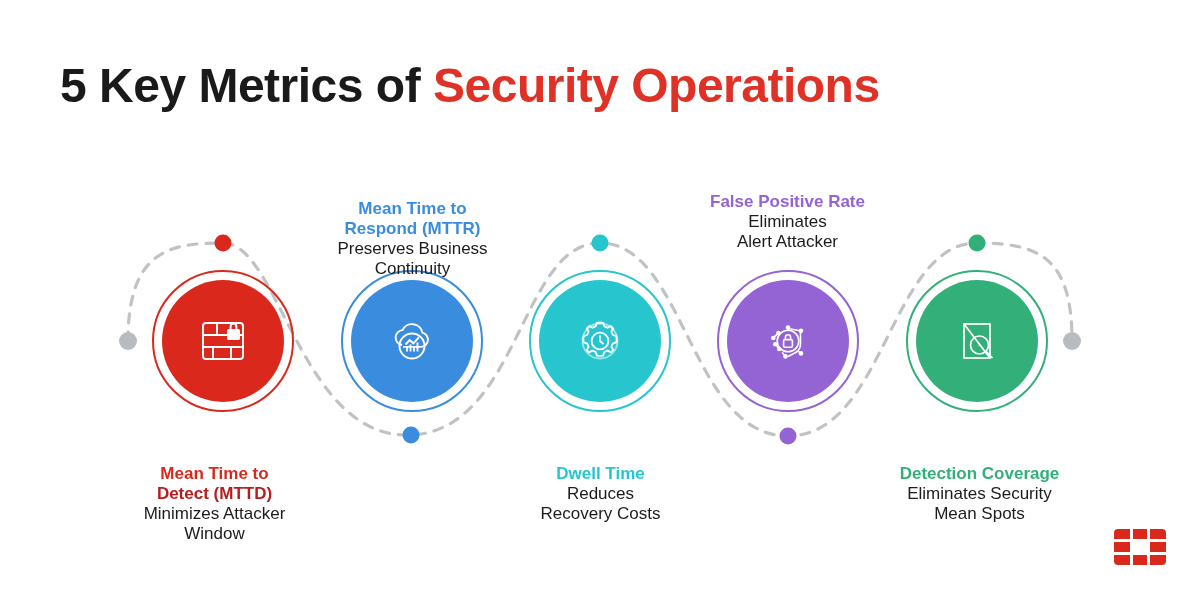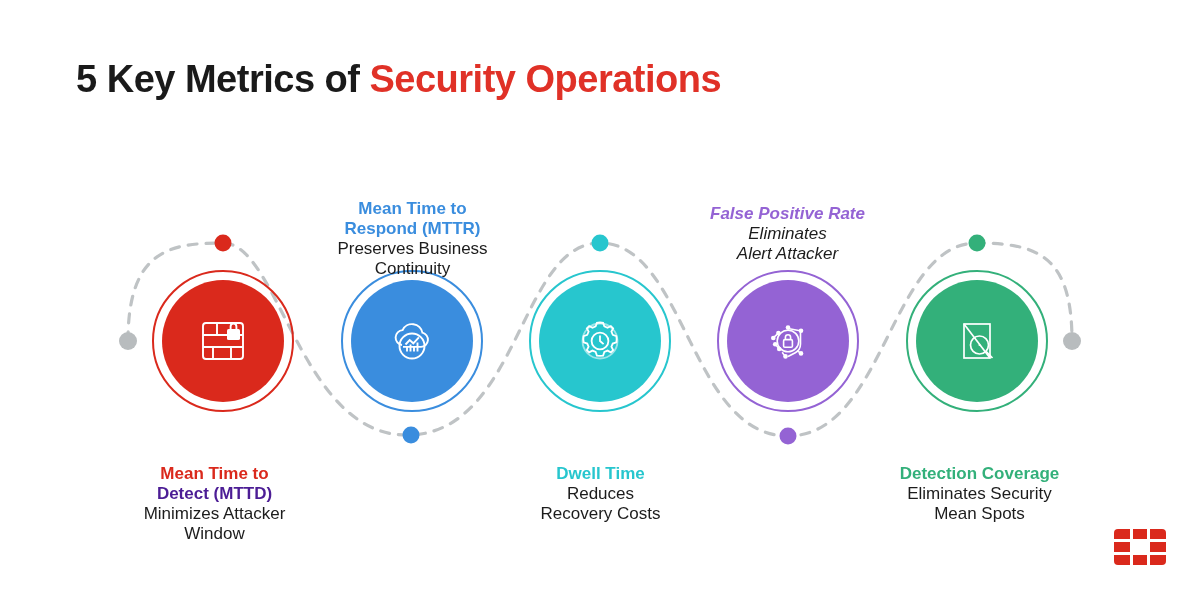--- a/index.html
+++ b/index.html
@@ -6,22 +6,22 @@
   html, body {
     width: 1200px; height: 600px;
     background: #ffffff;
     font-family: "Liberation Sans", sans-serif;
     overflow: hidden;
   }
   #stage { position: relative; width: 1200px; height: 600px; background: #fff; }
 
   #title {
     position: absolute;
-    left: 76px; top: 58px;
-    font-size: 38px;
+    left: 60px; top: 58px;
+    font-size: 48px;
     font-weight: 700;
     letter-spacing: -0.5px;
     white-space: nowrap;
     color: #1a1a1a;
   }
   #title .accent { color: #e03127; }
 
   #wave { position: absolute; left: 0; top: 0; width: 1200px; height: 600px; }
 
   .node { position: absolute; }
@@ -95,21 +95,21 @@
         <line x1="8" y1="34" x2="48" y2="34"></line>
         <line x1="22" y1="10" x2="22" y2="22"></line>
         <line x1="18" y1="34" x2="18" y2="46"></line>
         <line x1="36" y1="34" x2="36" y2="46"></line>
         <rect x="32" y="16" width="13" height="11" rx="1.6" fill="#fff" stroke="none"></rect>
         <path d="M35.6 16 v-2.6 a2.9 2.9 0 0 1 5.8 0 V16" stroke="#fff" stroke-width="1.9" fill="none"></path>
       </svg>
     </div>
     <div class="caption" style="left:92px; top:440px; width:245px;">
       <span class="ttl" style="color:#da291c;">Mean Time to</span>
-      <span class="ttl" style="color:#4c1d95;">Detect (MTTD)</span>
+      <span class="ttl" style="color:#b91c1c;">Detect (MTTD)</span>
       <span class="sub">Minimizes Attacker</span>
       <span class="sub">Window</span>
     </div>
   </div>
 
   <div class="node">
     <div class="ring" style="left:341px; top:270px; width:142px; height:142px; border:2px solid #3a8dde;"></div>
     <div class="disc" style="left:351px; top:280px; width:122px; height:122px; background:#3a8dde;">
       <svg width="56" height="56" viewBox="0 0 56 56" fill="none" stroke="#fff" stroke-width="1.9">
         <path d="M18 32 a7.5 7.5 0 0 1 0.6 -14.9 a10.5 10.5 0 0 1 19.8 2.6 a7.2 7.2 0 0 1 -1.4 14.2 H19"></path>
@@ -166,21 +166,21 @@
         <circle cx="28" cy="14.6" r="2.3" fill="#fff" stroke="none"></circle>
         <circle cx="41" cy="17.8" r="2.3" fill="#fff" stroke="none"></circle>
         <circle cx="18.4" cy="20" r="2.3" fill="#fff" stroke="none"></circle>
         <circle cx="13.3" cy="25" r="2.3" fill="#fff" stroke="none"></circle>
         <circle cx="15.2" cy="31.2" r="2.3" fill="#fff" stroke="none"></circle>
         <circle cx="19.2" cy="36" r="2.3" fill="#fff" stroke="none"></circle>
         <circle cx="25.5" cy="43.4" r="2.3" fill="#fff" stroke="none"></circle>
         <circle cx="41" cy="40.4" r="2.3" fill="#fff" stroke="none"></circle>
       </svg>
     </div>
-    <div class="caption" style="left:665px; top:180px; width:245px;font-style:italic;">
+    <div class="caption" style="left:665px; top:168px; width:245px;">
       <span class="ttl" style="color:#9463d4;">False Positive Rate</span>
       <span class="sub">Eliminates</span>
       <span class="sub">Alert Attacker</span>
     </div>
   </div>
 
   <div class="node">
     <div class="ring" style="left:906px; top:270px; width:142px; height:142px; border:2px solid #33b07a;"></div>
     <div class="disc" style="left:916px; top:280px; width:122px; height:122px; background:#33b07a;">
       <svg width="56" height="56" viewBox="0 0 56 56" fill="none" stroke="#fff" stroke-width="1.7">

